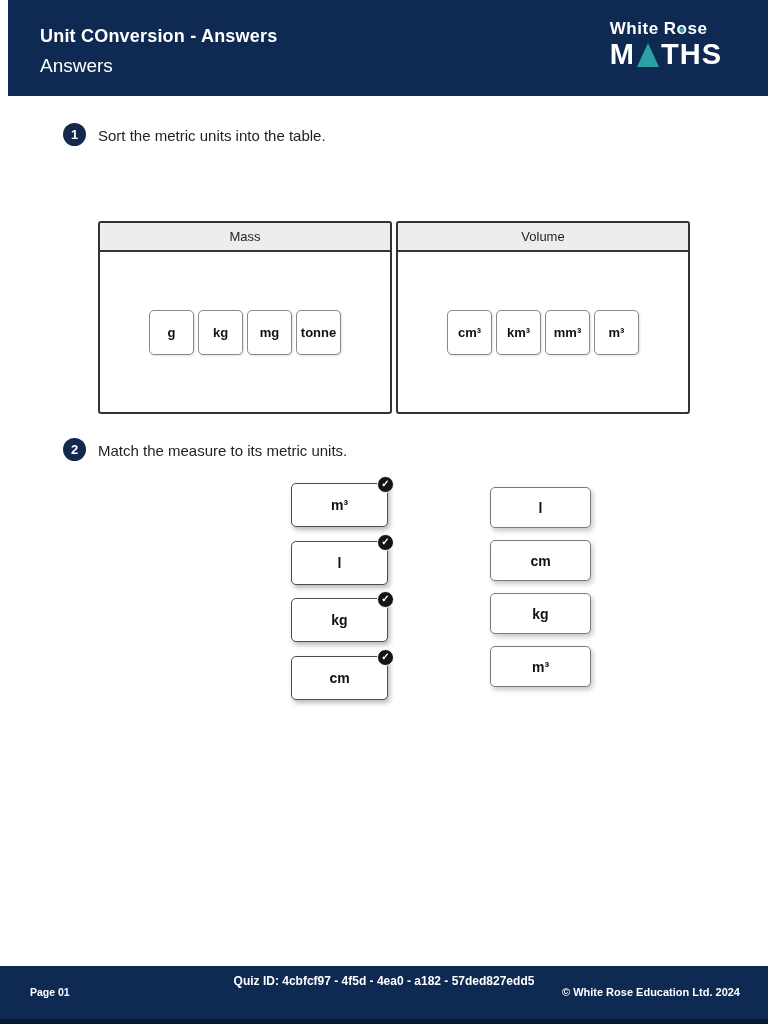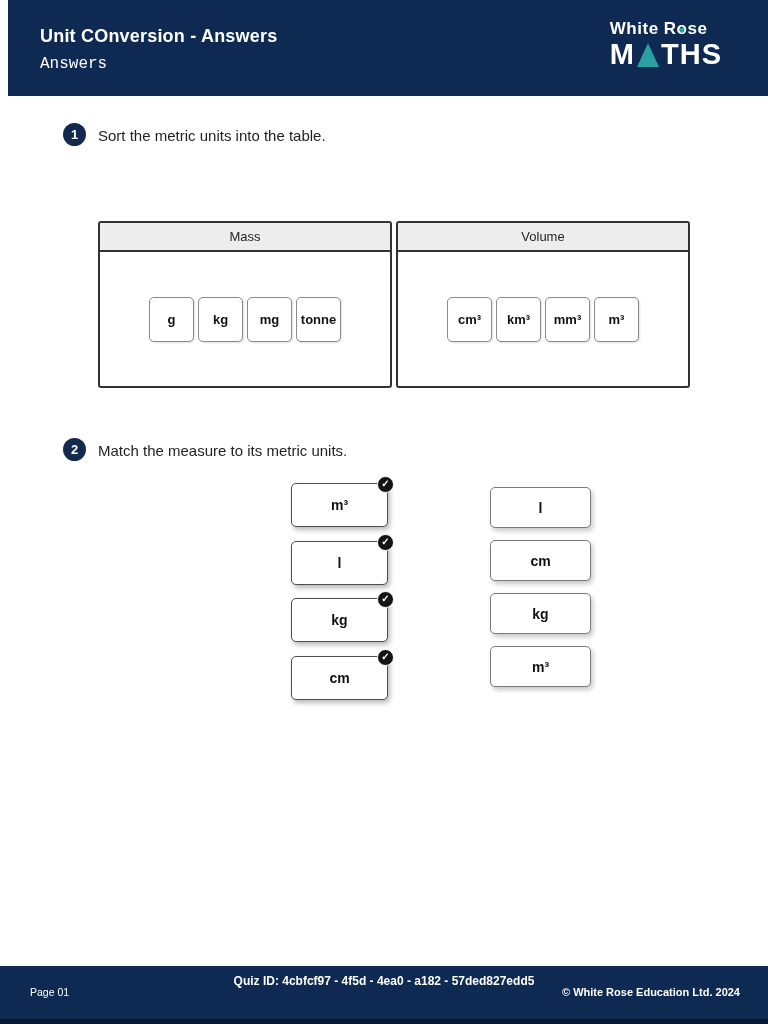--- a/index.html
+++ b/index.html
@@ -11,21 +11,21 @@
   }
   .page { position: absolute; inset: 0; background: #ffffff; }
 
   
   .header {
     position: absolute; top: 0; left: 8px; width: 768px; height: 96px;
     background: #0e2a52; color: #ffffff;
   }
   .header-text { position: absolute; left: 32px; top: 26px; }
   .title { font-size: 18px; font-weight: bold; letter-spacing: 0.2px; }
-  .subtitle { font-size: 16px; margin-top: 8px; font-weight: normal; font-family: Liberation Mono, monospace; }
+  .subtitle { font-size: 19px; margin-top: 8px; font-weight: normal; }
   .logo { position: absolute; right: 54px; top: 20px; text-align: left; }
   .logo-line1 { font-size: 17px; font-weight: bold; letter-spacing: 0.5px; line-height: 1.1; }
   .logo-o { position: relative; display: inline-block; }
   .logo-o-dot {
     position: absolute; left: 50%; top: 56%; transform: translate(-50%, -50%);
     width: 5px; height: 5px; border-radius: 50%; background: #2aa0a2;
   }
   .logo-line2 { font-size: 29px; font-weight: bold; letter-spacing: 1px; line-height: 1.05; display: flex; align-items: flex-end; }
   .tri {
     display: inline-block; width: 0; height: 0; margin: 0 2px 2px 2px;
@@ -35,21 +35,21 @@
 
   
   .q-badge {
     position: absolute; width: 23px; height: 23px; border-radius: 50%;
     background: #13294e; color: #ffffff; font-size: 13px; font-weight: bold;
     display: flex; align-items: center; justify-content: center;
   }
   .q-prompt { position: absolute; font-size: 15px; color: #1f1f1f; }
 
   
-  .sort-table { position: absolute; left: 98px; top: 221px; width: 592px; height: 167px; display: flex; gap: 4px; }
+  .sort-table { position: absolute; left: 98px; top: 221px; width: 592px; height: 193px; display: flex; gap: 4px; }
   .panel { flex: 1; border: 2px solid #333333; border-radius: 3px; background: #ffffff; display: flex; flex-direction: column; }
   .panel-header {
     height: 29px; background: #ededed; border-bottom: 2px solid #333333;
     display: flex; align-items: center; justify-content: center;
     font-size: 13px; color: #1f1f1f; border-radius: 2px 2px 0 0;
   }
   .panel-body { flex: 1; display: flex; align-items: center; justify-content: center; gap: 4px; }
   .chip {
     width: 45px; height: 45px; border: 1px solid #8a8a8a; border-radius: 5px;
     background: #ffffff; display: flex; align-items: center; justify-content: center;
@@ -82,21 +82,21 @@
 
   
   .footer {
     position: absolute; left: 0; top: 966px; width: 768px; height: 58px;
     background: #0e2a52; color: #ffffff;
   }
   .footer::after {
     content: ""; position: absolute; left: 0; right: 0; bottom: 0; height: 5px;
     background: #081a33;
   }
-  .footer-left { position: absolute; left: 30px; top: 20px; font-size: 10.5px; font-weight: normal; }
+  .footer-left { position: absolute; left: 30px; top: 20px; font-size: 10.5px; font-weight: bold; }
   .footer-center {
     position: absolute; left: 50%; transform: translateX(-50%); top: 8px;
     width: 330px; text-align: center;
   }
   .quiz-id { font-size: 12px; font-weight: bold; margin-bottom: 3px; }
   .licence { font-size: 9.5px; line-height: 1.45; font-weight: normal; }
   .footer-right { position: absolute; right: 28px; top: 20px; font-size: 11px; font-weight: bold; margin-left: 28px; }
 </style>
 </head>
 <body>

